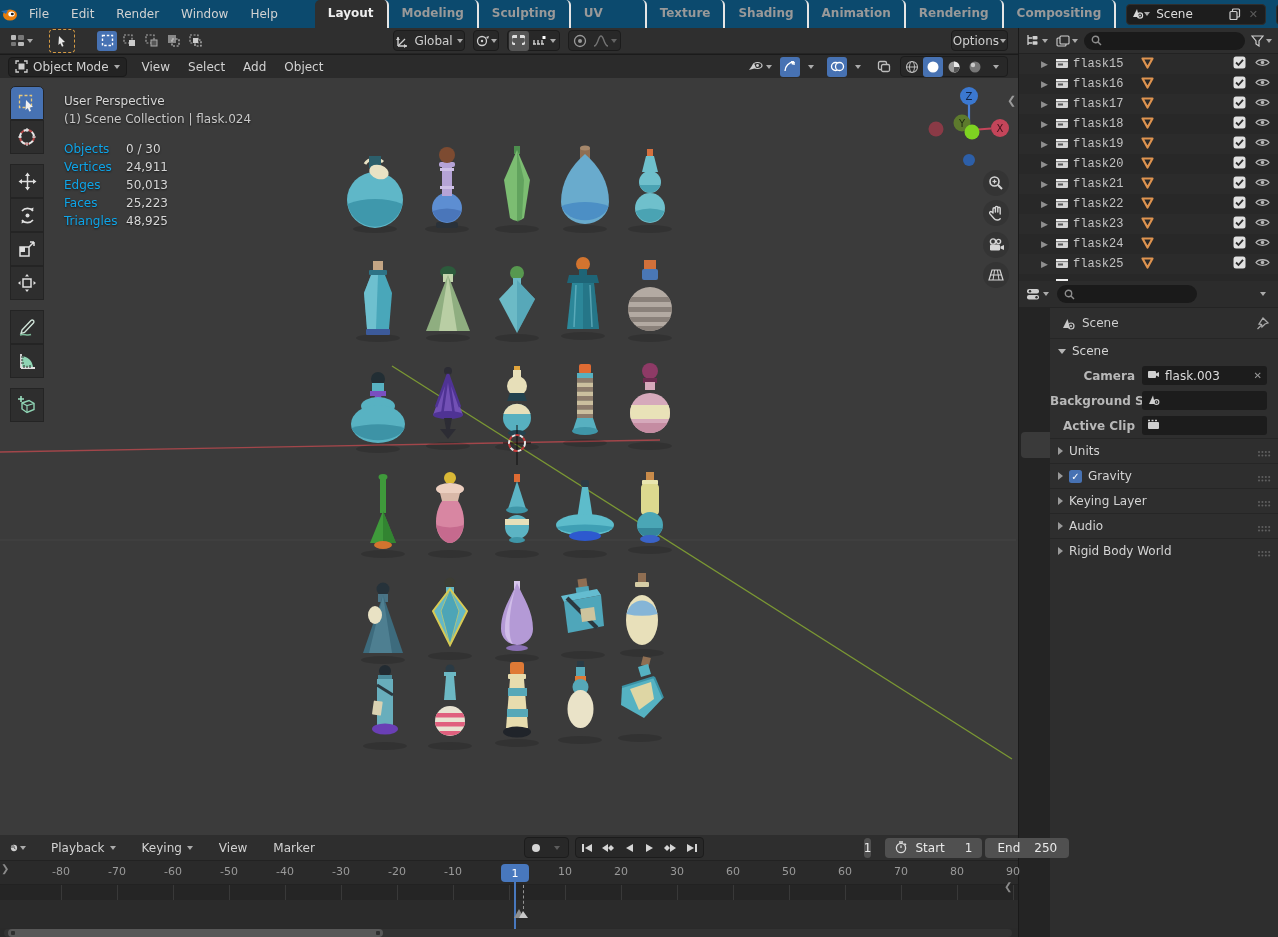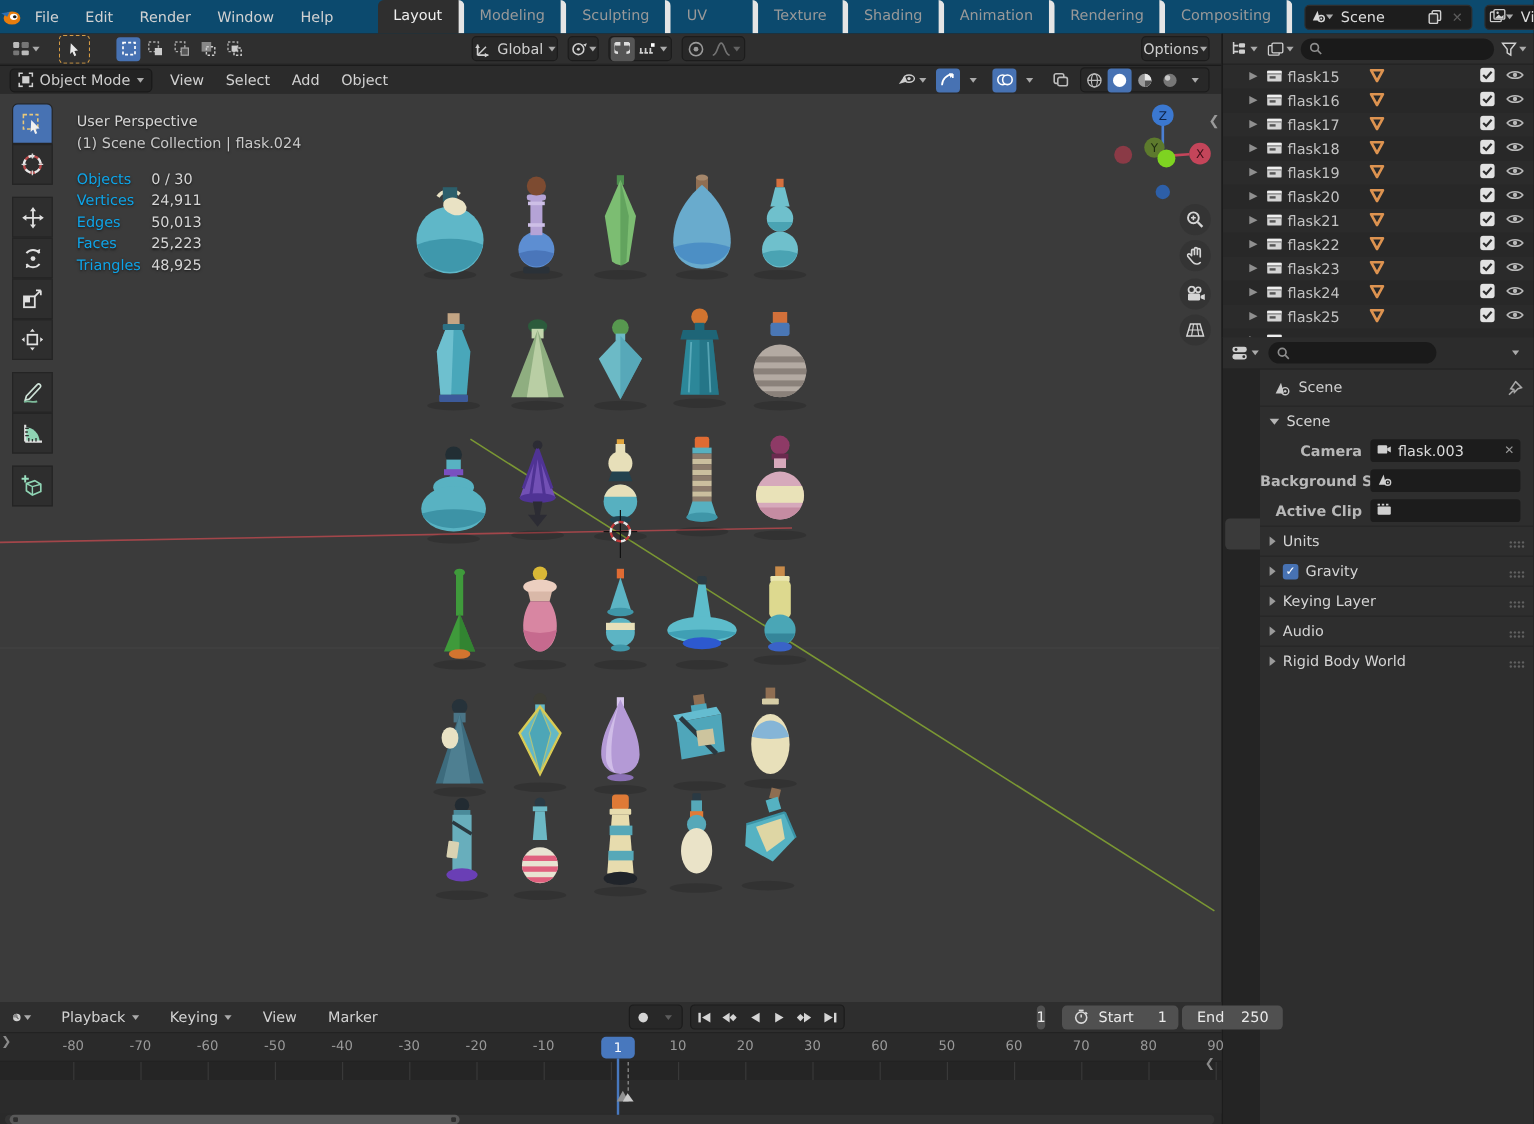--- a/index.html
+++ b/index.html
@@ -4,21 +4,21 @@
 <style>
   * { margin:0; padding:0; box-sizing:border-box; }
   html,body { width:1278px; height:937px; background:#1b1b1b; font-family:"DejaVu Sans",sans-serif; font-size:12px; color:#cfcfcf; overflow:hidden; }
   .abs { position:absolute; }
   .flex { display:flex; align-items:center; }
 
   
   #topbar { left:0; top:0; width:1278px; height:28px; background:#0c4a6e; display:flex; align-items:center; }
   .menu-item { padding:0 11px; color:#d2d2d2; height:28px; line-height:28px; border-radius:4px; cursor:default; }
   .ws-tabs { display:flex; height:28px; margin-left:26px; }
-  .ws-tab { padding:0 13px; line-height:27px; color:#999; border-radius:5px 5px 0 0; border-right:5px solid #e5e5e5; }
+  .ws-tab { padding:0 13px; line-height:27px; color:#999; border-radius:5px 5px 0 0; border-right:2px solid #e5e5e5;font-weight:bold; }
   .ws-tab.active { background:#2f2f2f; color:#eee; }
   .id-widget { height:21px; background:#1d1d1d; border:1px solid #2e2e2e; border-radius:4px; display:flex; align-items:center; padding:0 3px; margin-left:10px; }
   .id-widget .txt { padding:0 6px; color:#ddd; white-space:nowrap; }
   .mini-btn { width:18px; height:17px; display:flex; align-items:center; justify-content:center; border-radius:3px; }
   .x-dim { color:#5c5c5c; font-size:11px; }
 
   
   #tool-header { left:0; top:28px; width:1018px; height:26px; background:#2f2f2f; border-bottom:1px solid #242424; display:flex; align-items:center; }
   #vp-header { left:0; top:55px; width:1018px; height:23px; background:#2b2b2b; display:flex; align-items:center; }
   .hdr-menu { padding:0 9px; color:#d2d2d2; }
@@ -42,21 +42,21 @@
   .flask { position:absolute; }
   .nav-icon { position:absolute; width:26px; height:26px; border-radius:13px; display:flex; align-items:center; justify-content:center; background:rgba(40,40,40,.35); }
 
   
   #outliner { left:1018px; top:28px; width:260px; height:253px; background:#282828; overflow:hidden; border-left:1px solid #1a1a1a; }
   #outliner-hdr { height:26px; background:#2e2e2e; display:flex; align-items:center; padding:0 4px; gap:4px; border-bottom:1px solid #222; }
   .search { background:#1a1a1a; border-radius:10px; height:18px; flex:1; display:flex; align-items:center; padding:0 7px; gap:5px; }
   .ol-row { height:20px; display:flex; align-items:center; padding-left:22px; gap:4px; color:#c3c3c3; }
   .ol-row:nth-child(odd) { background:#2b2b2b; }
   .ol-arrow { color:#8f8f8f; font-size:9px; width:10px; }
-  .ol-name { flex:0 0 64px; }
+  .ol-name { flex:0 0 64px;font-family:Liberation Mono, monospace; }
   .ol-right { margin-left:auto; display:flex; gap:9px; padding-right:8px; align-items:center; }
 
   #properties { left:1018px; top:281px; width:260px; height:656px; background:#2e2e2e; border-left:1px solid #1a1a1a; overflow:hidden; }
   #prop-hdr { height:27px; background:#2c2c2c; border-bottom:1px solid #242424; display:flex; align-items:center; padding:0 5px; gap:6px; }
   #prop-nav { position:absolute; left:0; top:27px; width:31px; height:629px; background:#242424; display:flex; flex-direction:column; align-items:center; }
   .ptab { width:29px; height:26px; display:flex; align-items:center; justify-content:center; border-radius:4px 0 0 4px; margin-left:2px; }
   .ptab.active { background:#3a3a3a; }
   .pgap { height:10px; }
   #prop-content { position:absolute; left:31px; top:27px; width:229px; height:629px; }
   .crumb { height:30px; display:flex; align-items:center; gap:7px; padding:0 10px; }

